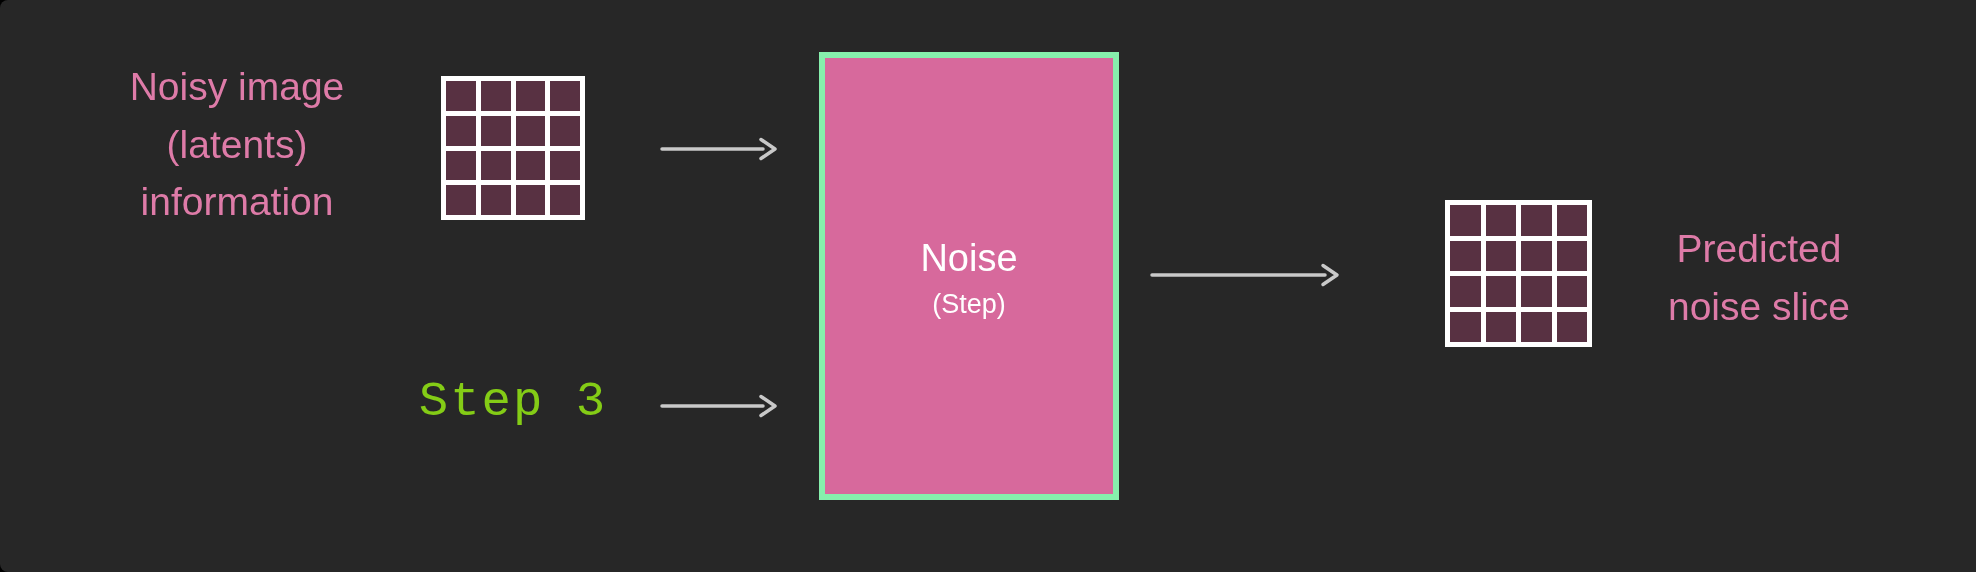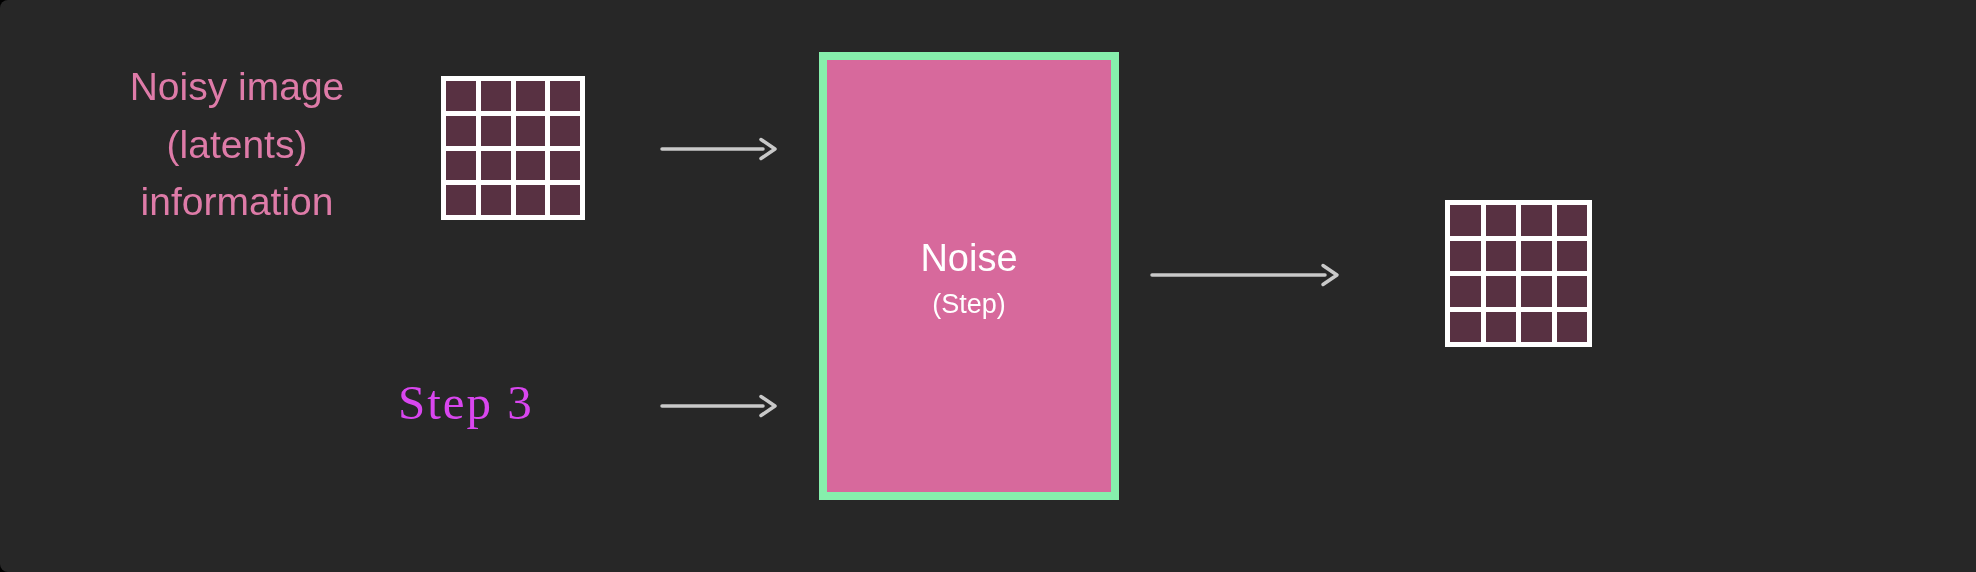--- a/index.html
+++ b/index.html
@@ -10,27 +10,27 @@
     border-radius:8px;overflow:hidden;padding-left:40px;
   }
   .pink-label{
     position:absolute;color:var(--accent-pink,#de7ba8);
     font-size:39px;line-height:1.48;text-align:center;font-weight:400;
   }
   .input-label{left:72px;top:58px;width:330px;}
   .output-label{left:1594px;top:220px;width:330px;}
   .step-label{
     position:absolute;left:398px;top:374px;width:230px;
-    color:#d946ef;font-family:Liberation Serif, serif;
-    font-size:49px;text-align:left;letter-spacing:2px;
+    color:#84cc16;font-family:Liberation Mono, monospace;
+    font-size:49px;text-align:center;letter-spacing:2px;
   }
   .predictor-box{
     position:absolute;left:819px;top:52px;width:300px;height:448px;
     background:var(--box-fill,#d7699c);
-    border:8px solid #86efac;box-sizing:border-box;
+    border:6px solid #86efac;box-sizing:border-box;
     display:flex;flex-direction:column;justify-content:center;align-items:center;
     color:#ffffff;
   }
   .predictor-title{font-size:38px;line-height:1.42;text-align:center;}
   .predictor-sub{font-size:27px;margin-top:3px;text-align:center;}
   .grid{
     position:absolute;display:grid;gap:5px;
     background:var(--grid-line,#ffffff);
     border:5px solid var(--grid-line,#ffffff);
     box-sizing:border-box;
@@ -110,14 +110,18 @@
       <div class="cell"></div>
       <div class="cell"></div>
       <div class="cell"></div>
       <div class="cell"></div>
       <div class="cell"></div>
       <div class="cell"></div>
       <div class="cell"></div>
       <div class="cell"></div>
     </div>
 
+  <div class="pink-label output-label">
+    <div>Predicted</div>
+    <div>noise slice</div>
+  </div>
 
 </div>
 
 </body></html>

